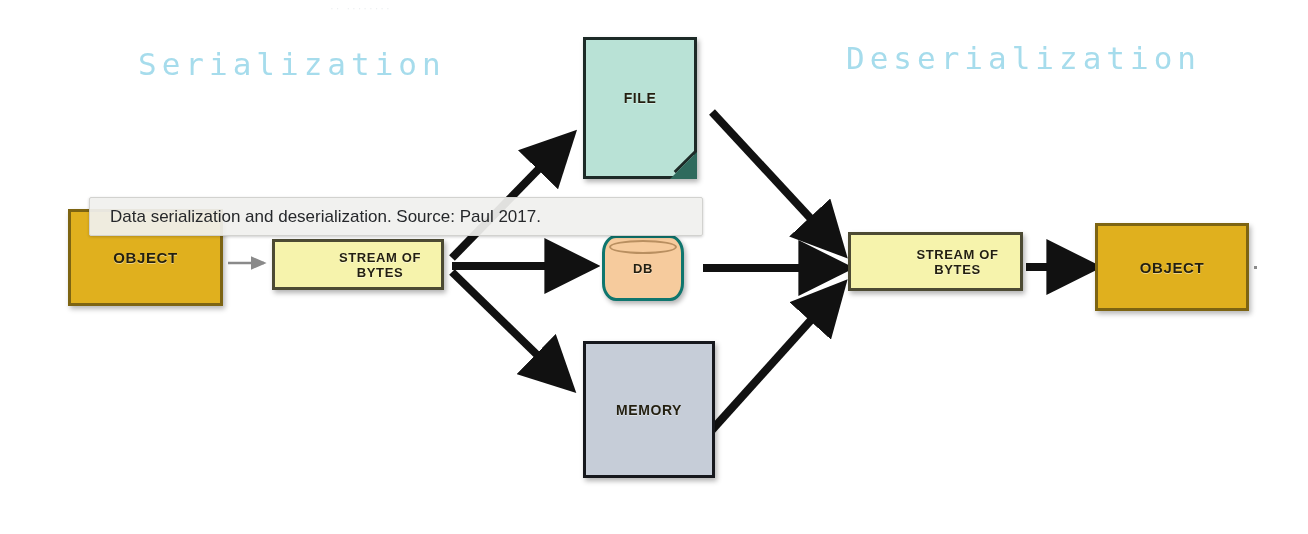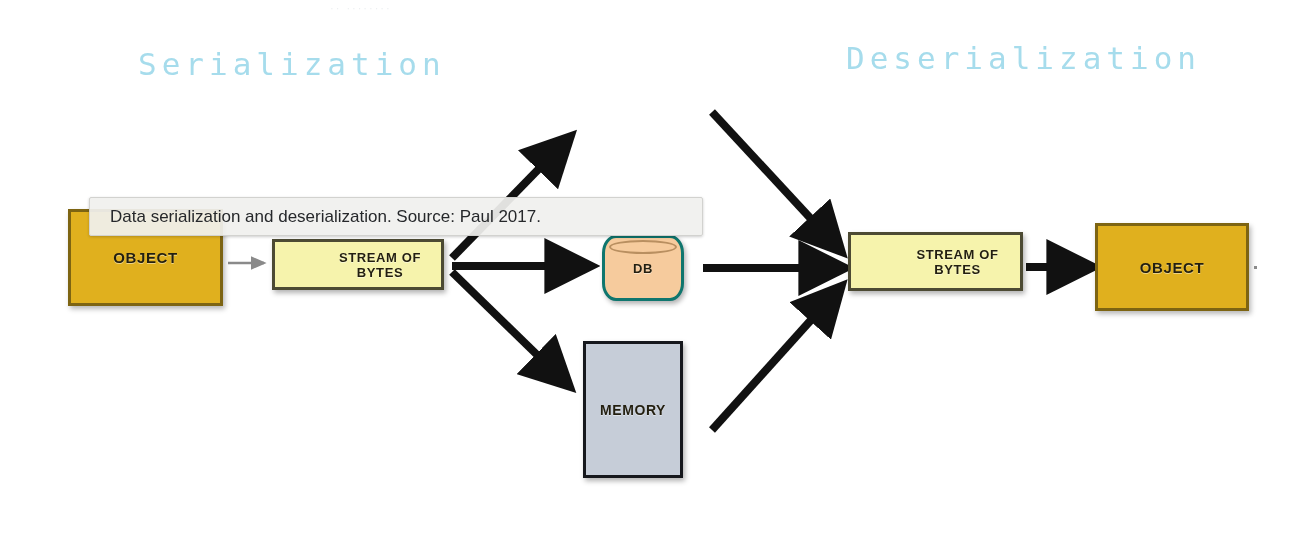--- a/index.html
+++ b/index.html
@@ -122,21 +122,21 @@
     left: 4px; right: 4px;
     height: 10px;
     border: 2px solid #b98f60;
     border-radius: 50%;
     background: transparent;
   }
   #db-rim-top { top: 2px; border-bottom-color: #b98f60; }
 
   
   #node-memory {
-    left: 583px; top: 341px; width: 100px; height: 137px;
+    left: 583px; top: 341px; width: 132px; height: 137px;
     background: #c6cdd8;
     border: 3px solid #16181d;
     box-shadow: 2px 3px 5px rgba(0,0,0,.30);
   }
   #node-memory .node-label { font-size: 14px; }
 
   
   #arrows {
     position: absolute;
     left: 0; top: 0;
@@ -212,20 +212,25 @@
   </svg>
 
   <div class="node obj-box" id="node-object-left">
     <span class="node-label">OBJECT</span>
   </div>
 
   <div class="node bytes-box" id="node-bytes-left">
     <span class="node-label">STREAM OF BYTES</span>
   </div>
 
+  <div class="node" id="node-file">
+    <span class="node-label">FILE</span>
+    <span id="file-fold-edge"></span>
+    <span id="file-fold"></span>
+  </div>
 
   <div class="node" id="node-db">
     <span class="db-rim" id="db-rim-top"></span>
     <span class="node-label">DB</span>
   </div>
 
   <div class="node" id="node-memory">
     <span class="node-label">MEMORY</span>
   </div>
 

